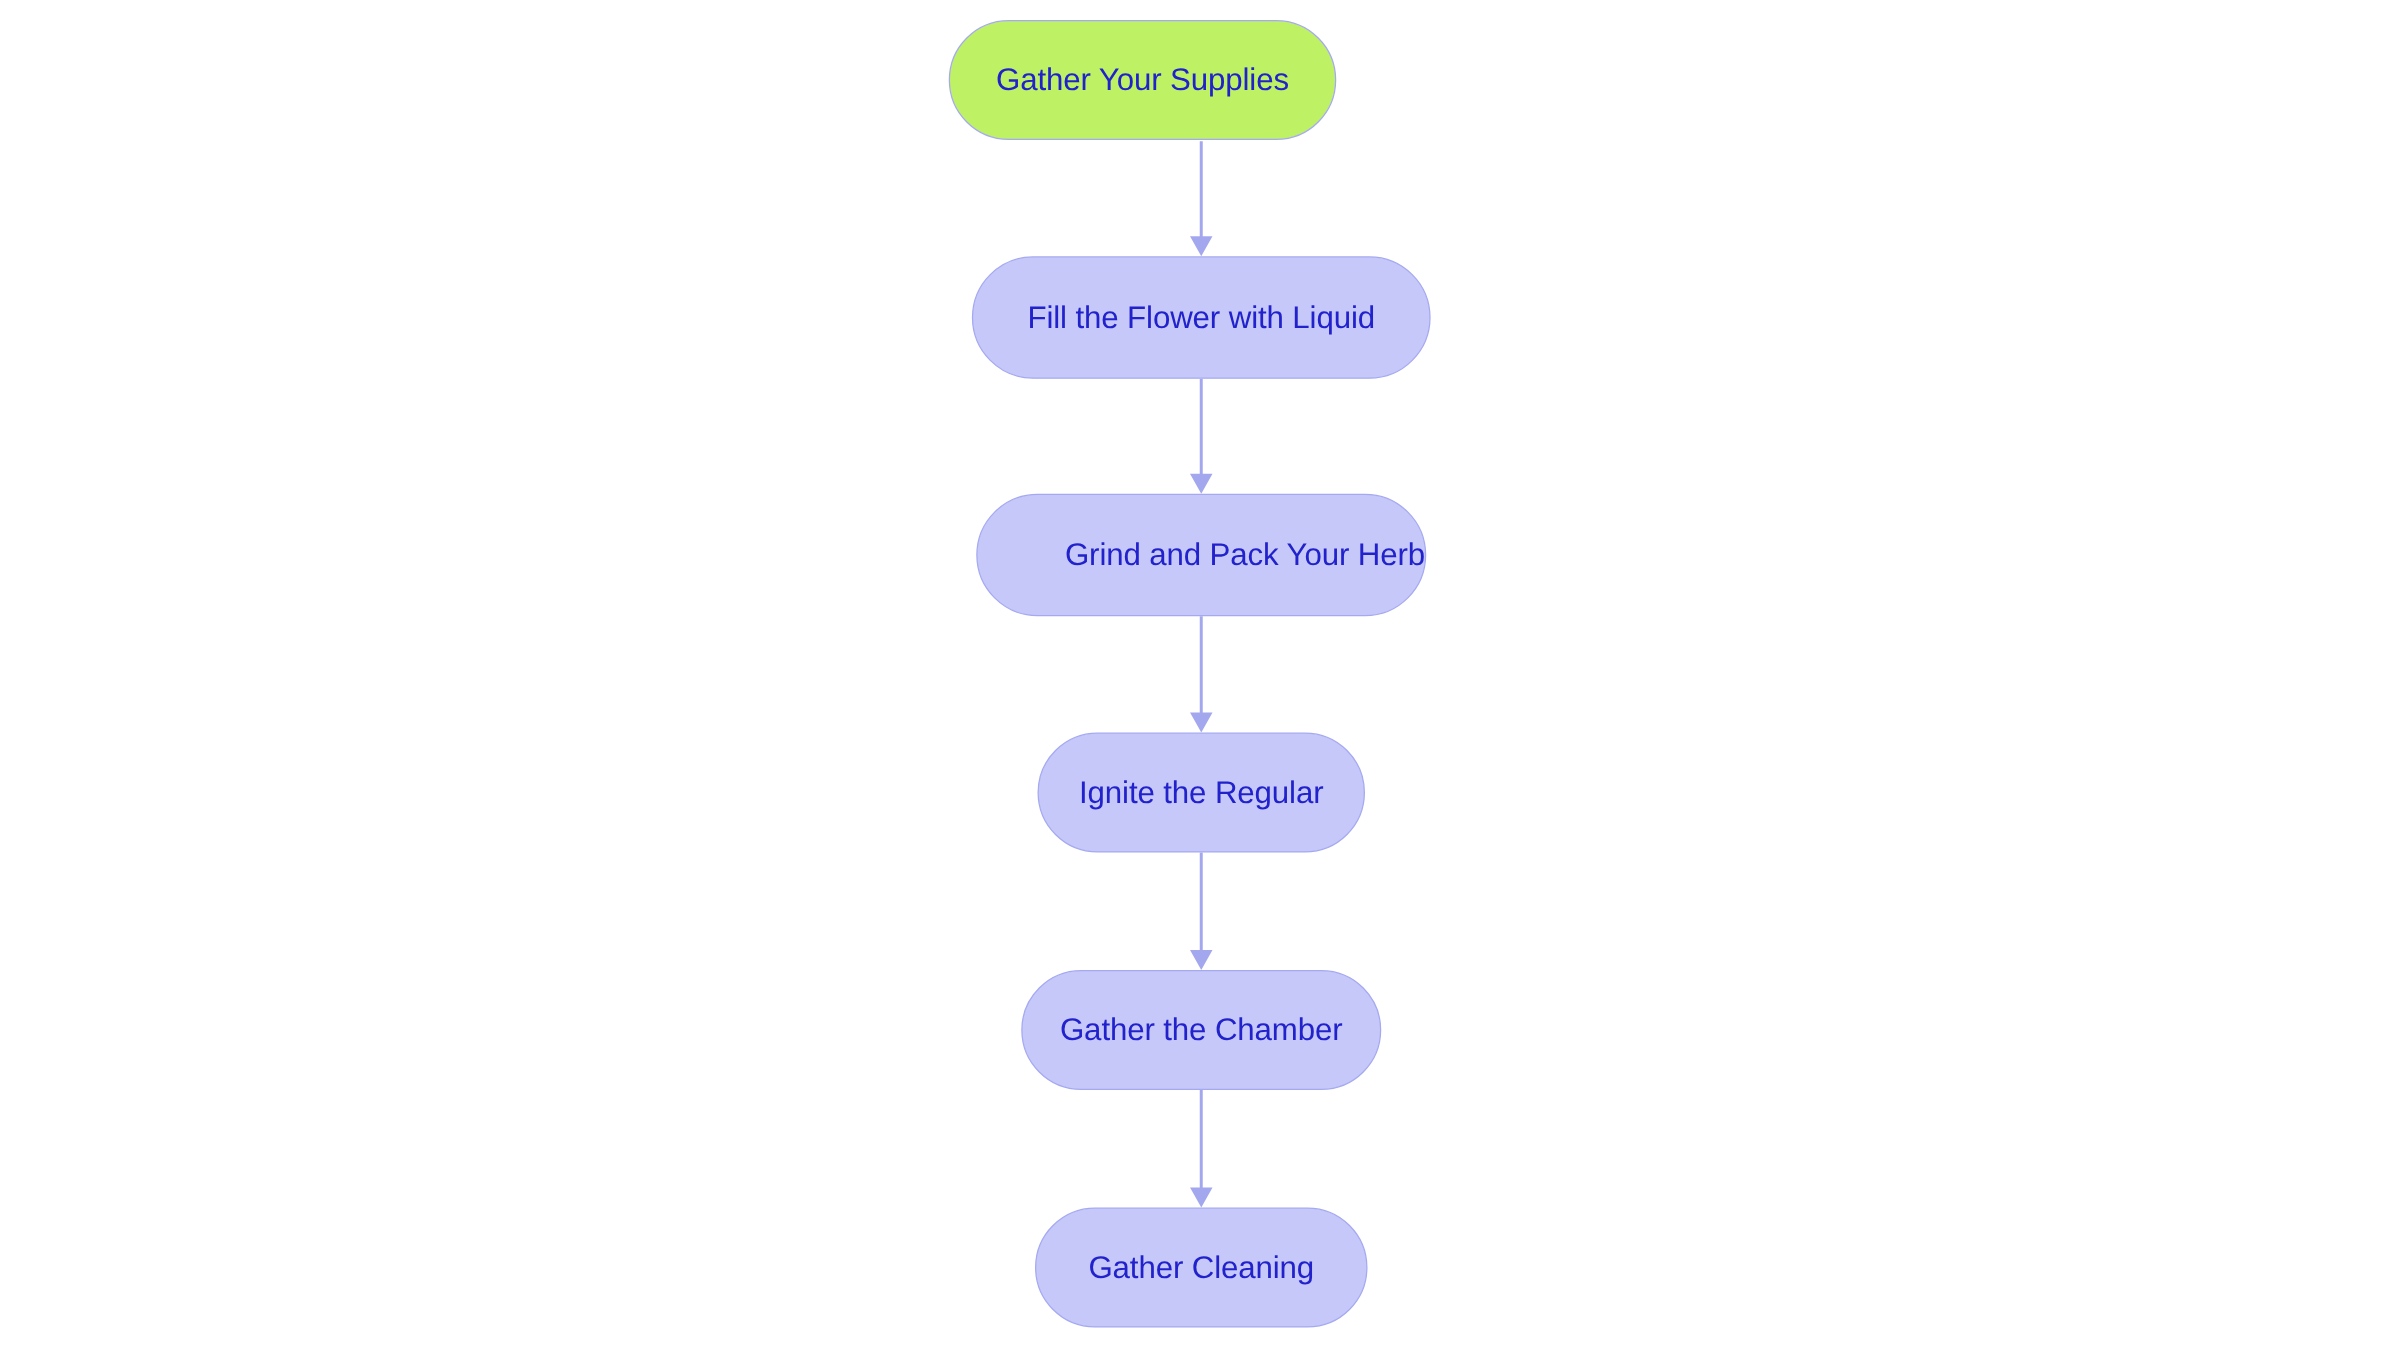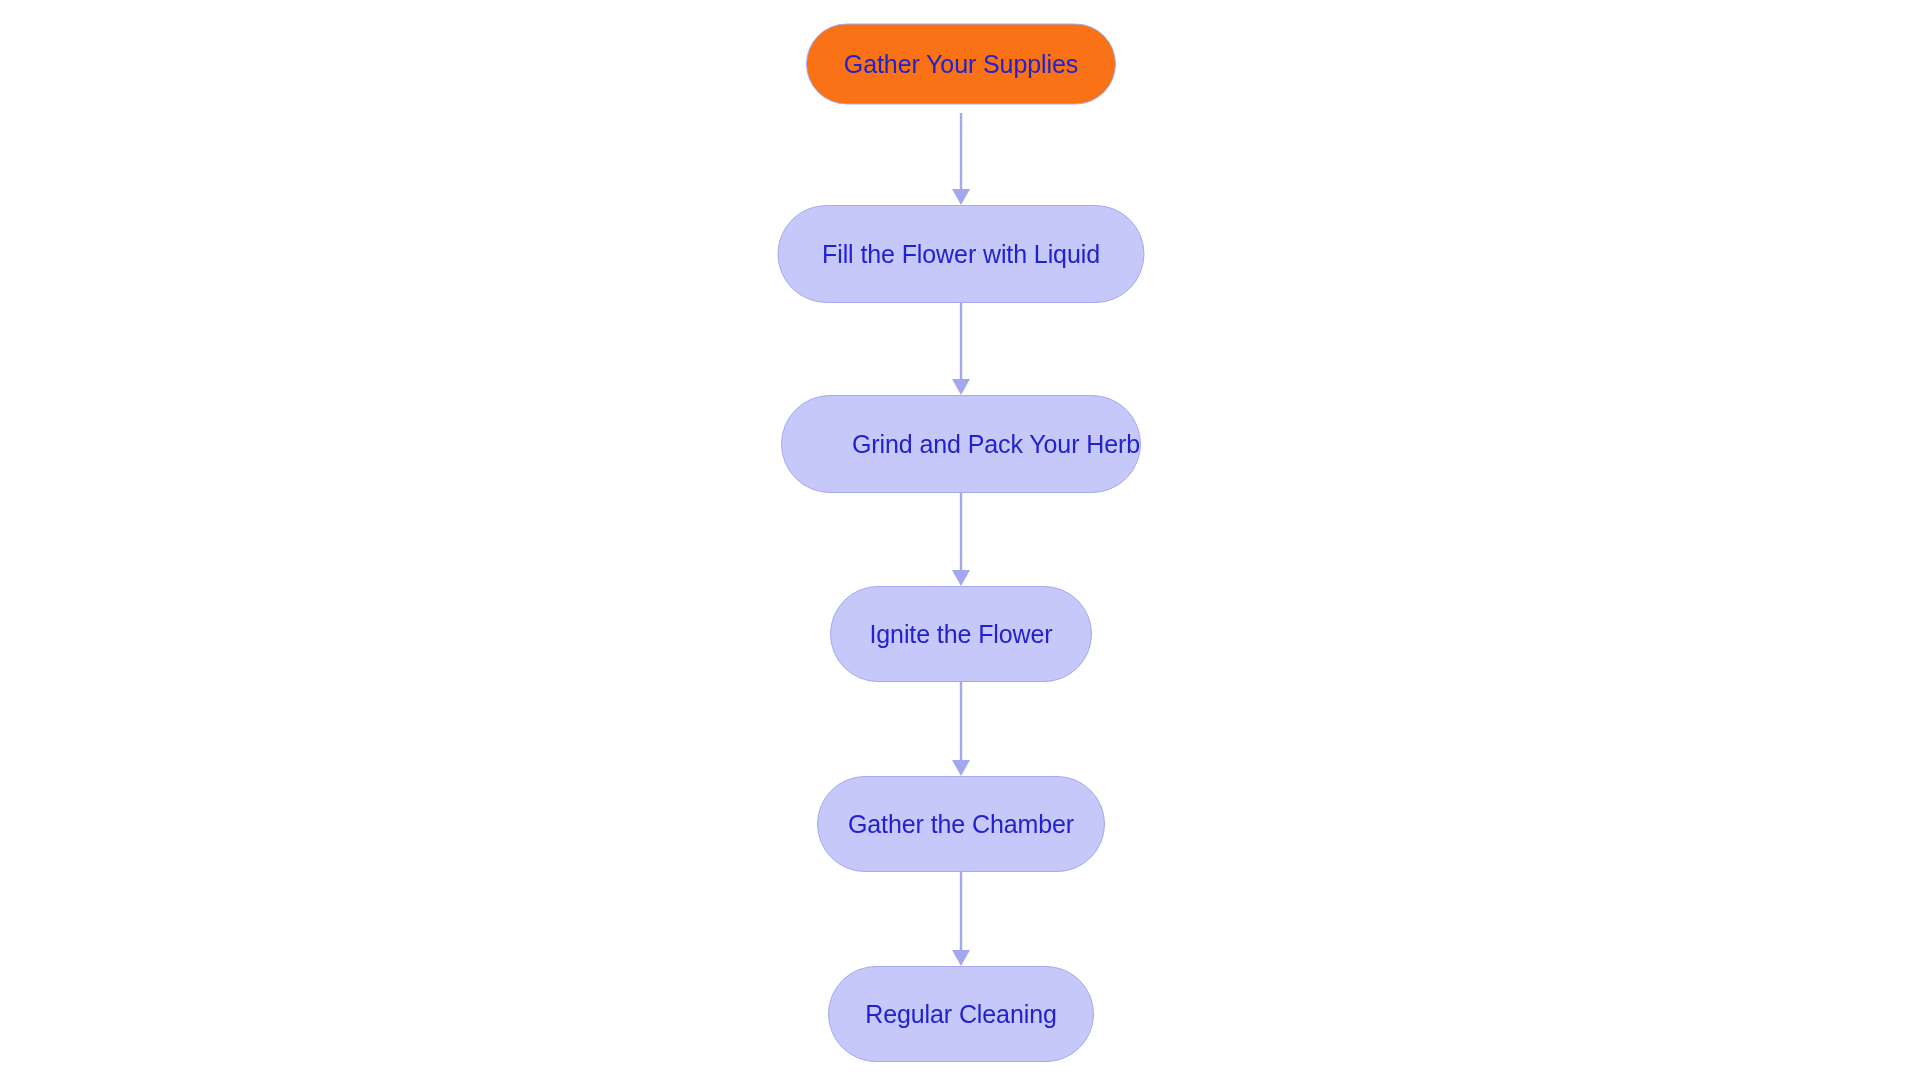--- a/index.html
+++ b/index.html
@@ -68,33 +68,33 @@
         <line x1="961" y1="493" x2="961" y2="571" stroke="#a3a8ee" stroke-width="2.4"></line>
         <polygon points="952,570 970,570 961,586" fill="#a3a8ee"></polygon>
         <line x1="961" y1="682" x2="961" y2="761" stroke="#a3a8ee" stroke-width="2.4"></line>
         <polygon points="952,760 970,760 961,776" fill="#a3a8ee"></polygon>
         <line x1="961" y1="872" x2="961" y2="951" stroke="#a3a8ee" stroke-width="2.4"></line>
         <polygon points="952,950 970,950 961,966" fill="#a3a8ee"></polygon>
       </g>
   </svg>
 
   <div id="nodes-layer">
-      <div class="flow-node" style="left: 961px; top: 64px; width: 310px; height: 81px; background: #f97316; border-color: rgb(165, 169, 240);">
+      <div class="flow-node" style="left: 914px; top: 64px; width: 310px; height: 96px; background: #bef264; border-color: rgb(165, 169, 240);">
         <span class="flow-node-label" style="color: rgb(34, 34, 204);">Gather Your Supplies</span>
       </div>
       <div class="flow-node" style="left: 961px; top: 254px; width: 367px; height: 98px; background: rgb(197, 200, 248); border-color: rgb(165, 169, 240);">
         <span class="flow-node-label" style="color: rgb(34, 34, 204);">Fill the Flower with Liquid</span>
       </div>
       <div class="flow-node" style="left: 961px; top: 444px; width: 360px; height: 98px; background: rgb(197, 200, 248); border-color: rgb(165, 169, 240); justify-content: flex-end;">
         <span class="flow-node-label" style="color: rgb(34, 34, 204);">Grind and Pack Your Herb</span>
       </div>
       <div class="flow-node" style="left: 961px; top: 634px; width: 262px; height: 96px; background: rgb(197, 200, 248); border-color: rgb(165, 169, 240);">
-        <span class="flow-node-label" style="color: rgb(34, 34, 204);">Ignite the Flower</span>
+        <span class="flow-node-label" style="color: rgb(34, 34, 204);">Ignite the Regular</span>
       </div>
       <div class="flow-node" style="left: 961px; top: 824px; width: 288px; height: 96px; background: rgb(197, 200, 248); border-color: rgb(165, 169, 240);">
         <span class="flow-node-label" style="color: rgb(34, 34, 204);">Gather the Chamber</span>
       </div>
       <div class="flow-node" style="left: 961px; top: 1014px; width: 266px; height: 96px; background: rgb(197, 200, 248); border-color: rgb(165, 169, 240);">
-        <span class="flow-node-label" style="color: rgb(34, 34, 204);">Regular Cleaning</span>
+        <span class="flow-node-label" style="color: rgb(34, 34, 204);">Gather Cleaning</span>
       </div>
     </div>
 
 </div>
 
 </body></html>

